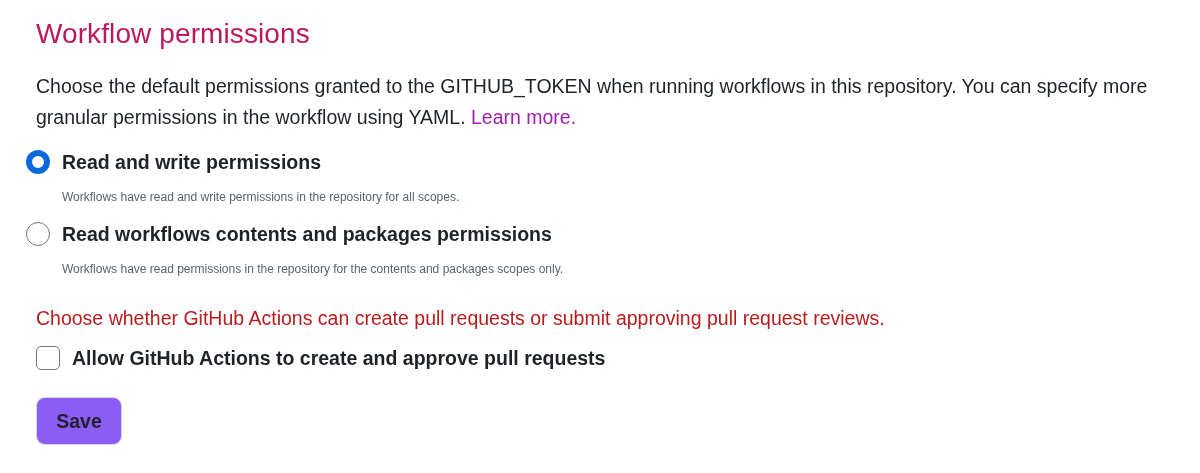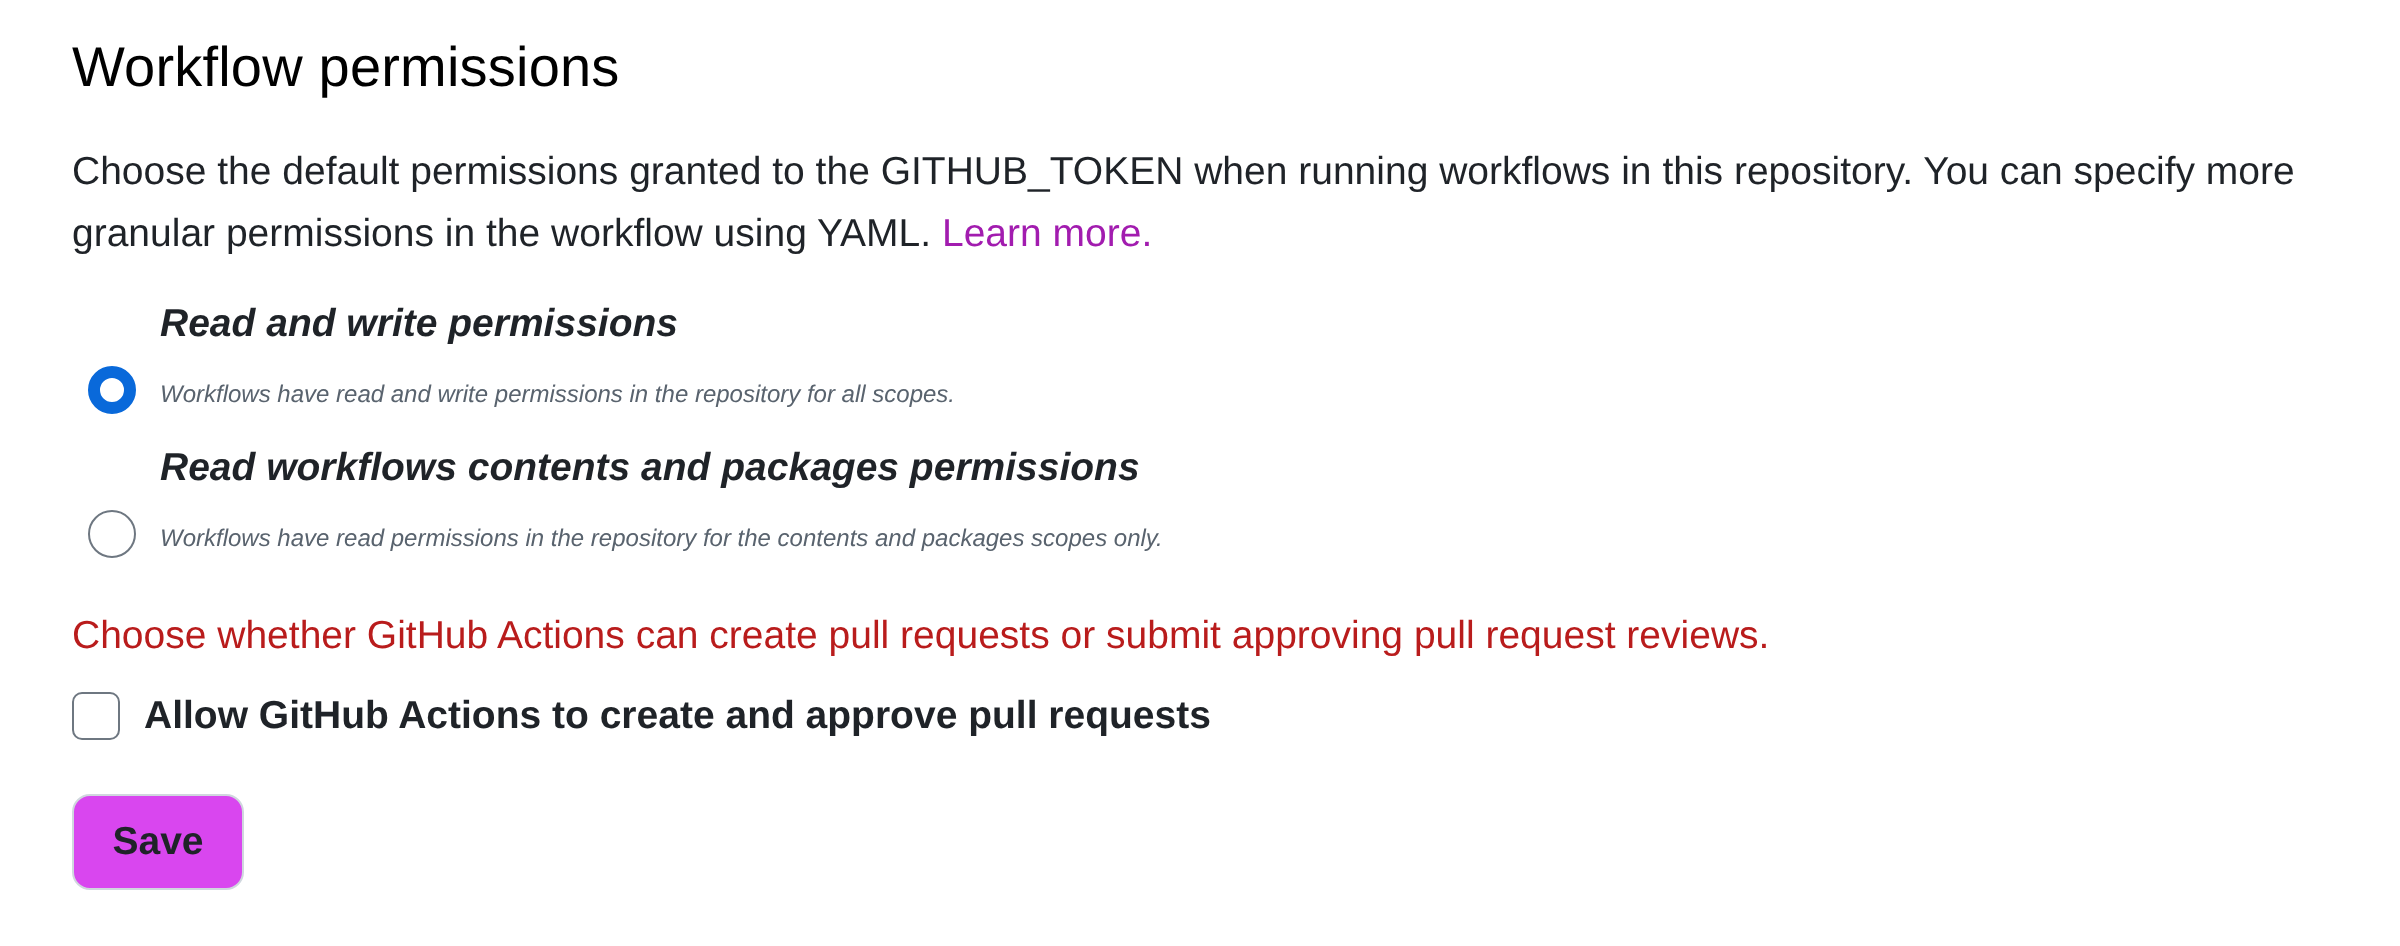--- a/index.html
+++ b/index.html
@@ -18,44 +18,43 @@
       position: relative;
       padding-left: 36px;
       padding-top: 0;
     }
     .title {
       position: absolute;
       left: 36px;
       top: 18px;
       font-size: 28px;
       font-weight: 400;
-      color: #000000;
+      color: #be185d;
       letter-spacing: 0.1px;
       margin: 0;
     }
     .desc {
       position: absolute;
       left: 36px;
       top: 71px;
       width: 1120px;
       font-size: 19.5px;
       line-height: 31px;
       color: #1f2328;
       margin: 0;
     }
     .desc a {
       color: #a21caf;
       text-decoration: none;
     }
     .option {
       position: absolute;
-      left: 44px;
+      left: 26px;
       display: flex;
-      align-items: flex-end;
-      font-style: italic;
+      align-items: flex-start;
     }
     .radio {
       width: 24px;
       height: 24px;
       border-radius: 50%;
       box-sizing: border-box;
       flex: none;
       margin-top: 0px;
       cursor: pointer;
     }
@@ -113,21 +112,21 @@
     }
     .save {
       position: absolute;
       left: 36px;
       top: 397px;
       width: 86px;
       height: 48px;
       box-sizing: border-box;
       border: 1.5px solid #d0d7de;
       border-radius: 9px;
-      background: #d946ef;
+      background: #8b5cf6;
       font-family: "Liberation Sans", "DejaVu Sans", sans-serif;
       font-size: 19.5px;
       font-weight: 600;
       color: #1f2328;
       cursor: pointer;
       padding: 0;
     }
   </style>
 </head>
 <body>

